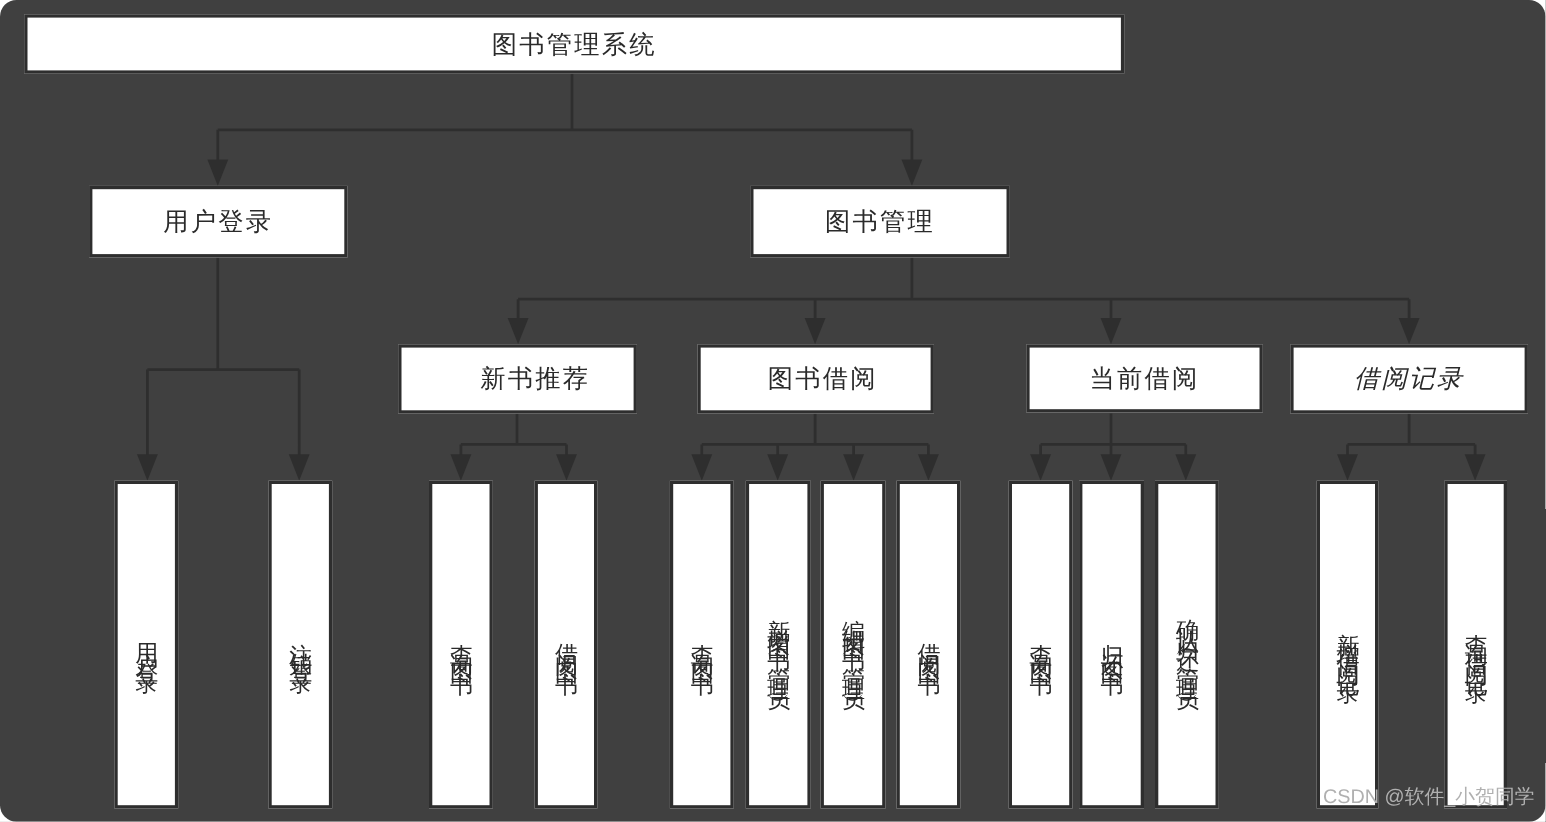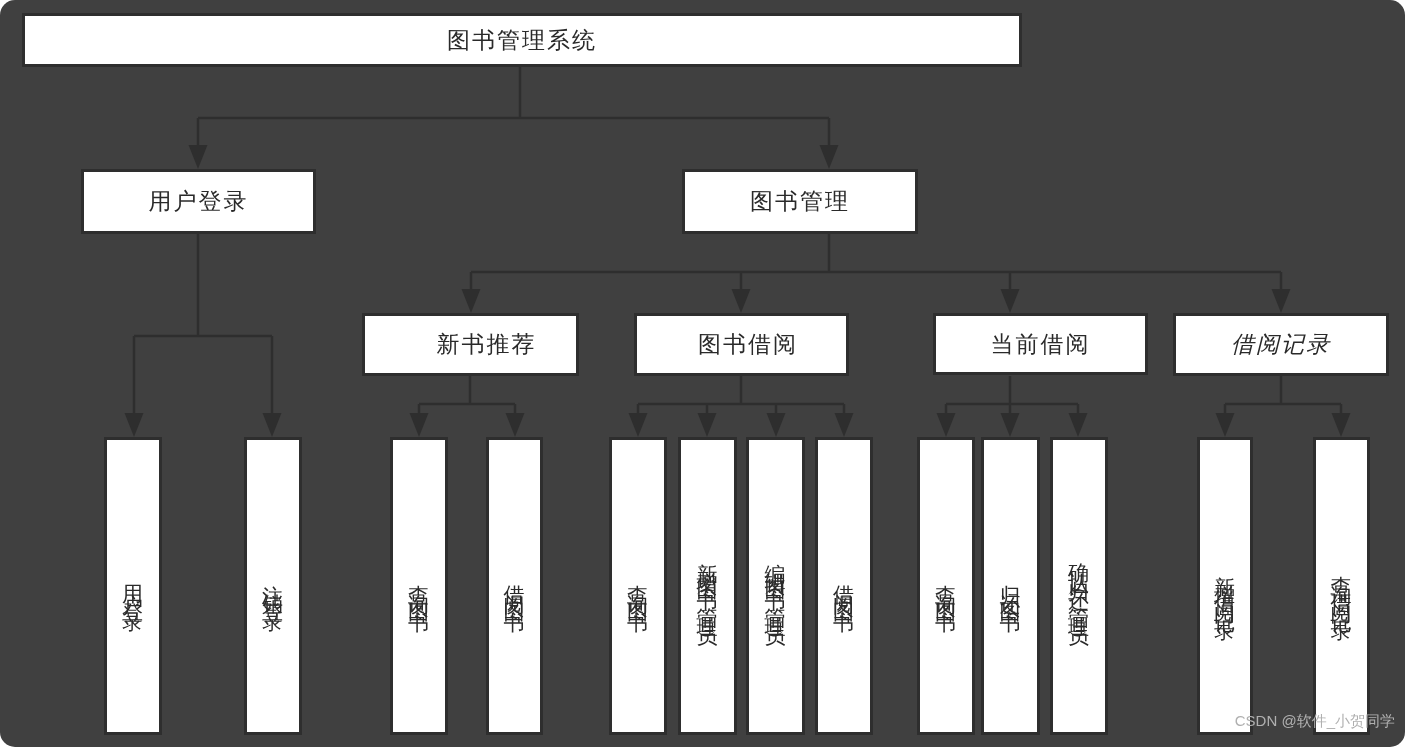--- a/index.html
+++ b/index.html
@@ -17,21 +17,21 @@
     color:#2a2a2a;
   }
   .hbox { font-size:23px; letter-spacing:2px; white-space:nowrap; }
   .vbox { font-size:21px; }
   .vbox .vtext {
     writing-mode:vertical-rl; text-orientation:mixed;
     letter-spacing:9px; line-height:1;
   }
   .watermark {
     position:absolute; left:1185px; top:712px; width:210px;
-    text-align:right; font-size:15px; color:#b0b0b0; white-space:nowrap;
+    text-align:right; font-size:18px; color:#b0b0b0; white-space:nowrap;
   }
 </style>
 </head>
 <body>
 
 <div id="stage">
 
   <svg id="connectors" width="1405" height="747" viewBox="0 0 1405 747">
     <path fill="none" stroke="#2e2e2e" stroke-width="2.5" d="
       M520 67 V118  M198 118 H829  M198 118 V147  M829 118 V147

